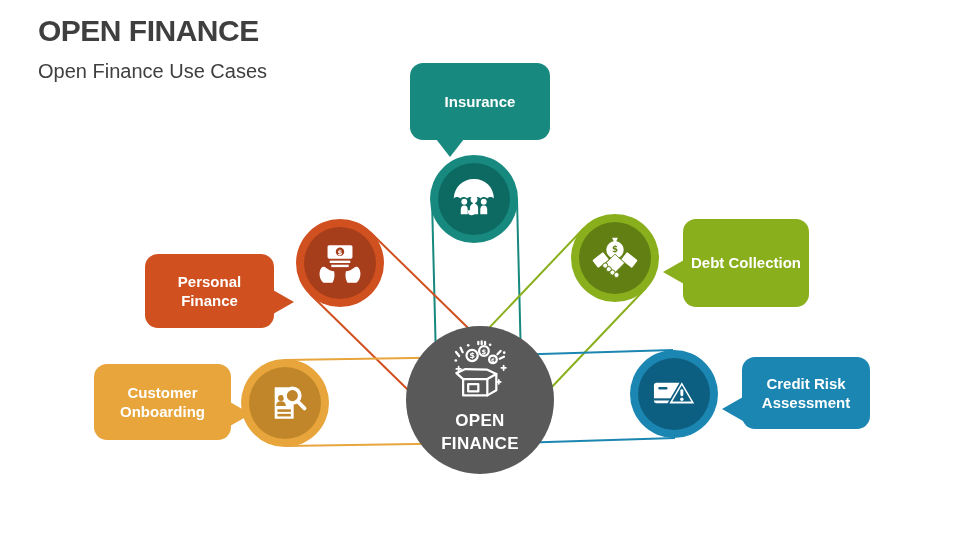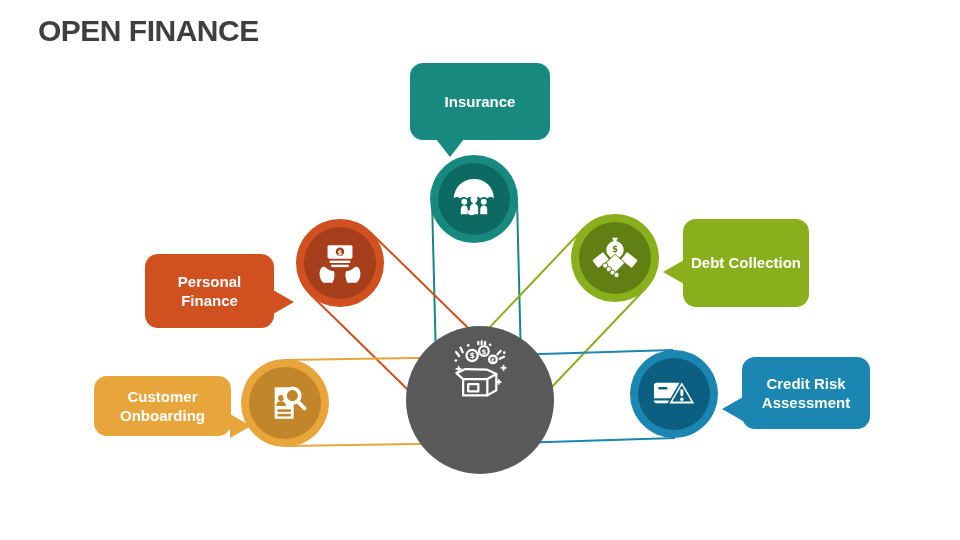--- a/index.html
+++ b/index.html
@@ -62,21 +62,21 @@
   .node-personal .bubble{background:var(--c-personal);left:145px;top:226px;width:129px;height:74px;margin-top:28px;}
   .node-personal .bubble::after{
     right:-20px;top:36px;border-width:12px 0 12px 21px;
     border-color:transparent transparent transparent var(--c-personal);}
 
   .node-debt .bubble{background:var(--c-debt);left:683px;top:219px;width:126px;height:88px;}
   .node-debt .bubble::after{
     left:-20px;top:41px;border-width:12px 21px 12px 0;
     border-color:transparent var(--c-debt) transparent transparent;}
 
-  .node-customer .bubble{background:var(--c-customer);left:94px;top:364px;width:137px;height:60px;margin-top:12px;}
+  .node-customer .bubble{background:var(--c-customer);left:94px;top:364px;width:137px;height:76px;}
   .node-customer .bubble::after{
     right:-20px;top:38px;border-width:12px 0 12px 21px;
     border-color:transparent transparent transparent var(--c-customer);}
 
   .node-credit .bubble{background:var(--c-credit);left:742px;top:357px;width:128px;height:72px;}
   .node-credit .bubble::after{
     left:-20px;top:40px;border-width:12px 21px 12px 0;
     border-color:transparent var(--c-credit) transparent transparent;}
 
   .center-node{
@@ -90,20 +90,21 @@
     color:var(--c-text,#fff);font-size:17px;font-weight:700;line-height:1.35;
     text-align:center;letter-spacing:.3px;margin-top:0;
   }
 </style>
 </head>
 <body>
 
 <div class="slide">
 
   <h1 class="title">OPEN FINANCE</h1>
+  <h2 class="subtitle">Open Finance Use Cases</h2>
 
   <svg class="connectors" width="960" height="540" viewBox="0 0 960 540">
     <line class="ln-insurance" x1="432" y1="200" x2="437" y2="400"></line>
     <line class="ln-insurance" x1="517" y1="200" x2="522" y2="400"></line>
     <line class="ln-personal" x1="310" y1="294" x2="450" y2="431"></line>
     <line class="ln-personal" x1="370" y1="232" x2="510" y2="369"></line>
     <line class="ln-debt" x1="584" y1="228" x2="449" y2="370"></line>
     <line class="ln-debt" x1="646" y1="288" x2="511" y2="430"></line>
     <line class="ln-customer" x1="284" y1="360" x2="479" y2="357"></line>
     <line class="ln-customer" x1="286" y1="446" x2="481" y2="443"></line>
@@ -233,15 +234,19 @@
           <circle cx="41" cy="6" r="1.2"></circle>
           <circle cx="53.5" cy="13" r="1.2"></circle>
       </g>
       <g stroke="#fff" stroke-width="1.6" fill="none" stroke-linecap="round">
         <path d="M11 27.5 h4 M13 25.5 v4 M51 26.5 h4 M53 24.5 v4 M47 39 h3.4 M48.7 37.3 v3.4"></path>
       </g>
       <text x="25" y="18" text-anchor="middle" font-family="DejaVu Sans, sans-serif" font-weight="bold" font-size="7" fill="#fff">$</text>
       <text x="35.5" y="13.9" text-anchor="middle" font-family="DejaVu Sans, sans-serif" font-weight="bold" font-size="6" fill="#fff">$</text>
       <text x="43.5" y="21.2" text-anchor="middle" font-family="DejaVu Sans, sans-serif" font-weight="bold" font-size="5.5" fill="#fff">¢</text>
     </svg>
+    <div class="center-label">
+      <div>OPEN</div>
+      <div>FINANCE</div>
+    </div>
   </div>
 
 </div>
 
 </body></html>

